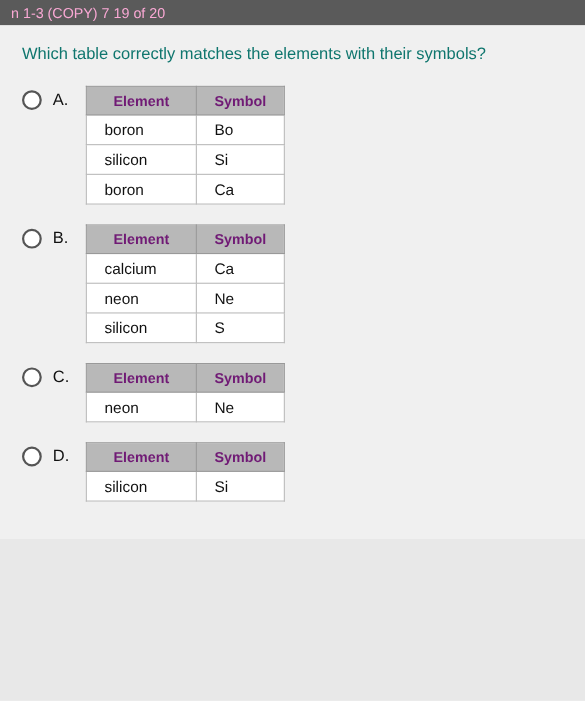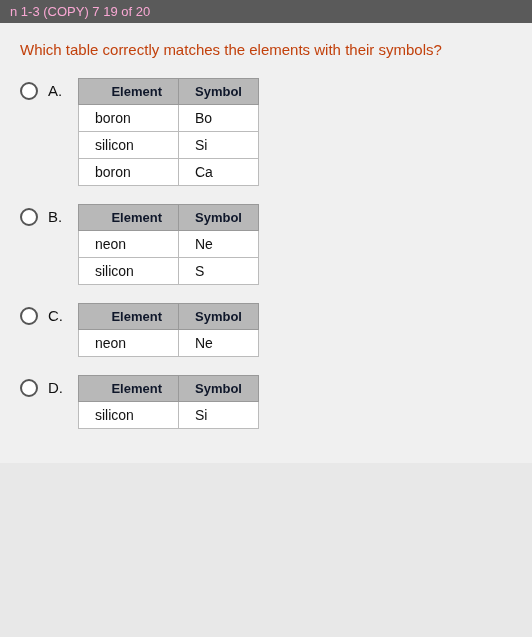--- a/index.html
+++ b/index.html
@@ -23,21 +23,21 @@
       font-size: 13px;
     }
 
     .content {
       background-color: #f0f0f0;
       padding: 16px 20px;
     }
 
     .question {
       font-size: 15px;
-      color: #c2410c;
+      color: #0f766e;
       margin-bottom: 18px;
       line-height: 1.4;
     }
 
     .option-row {
       display: flex;
       align-items: flex-start;
       margin-bottom: 18px;
     }
 
@@ -65,22 +65,22 @@
       border-collapse: collapse;
       background: white;
     }
 
     table th {
       background-color: #b8b8b8;
       font-weight: bold;
       font-size: 13px;
       padding: 5px 16px;
       border: 1px solid #999;
-      text-align: right;
-      color: #0f172a;
+      text-align: center;
+      color: #701a75;
     }
 
     table td {
       border: 1px solid #bbb;
       padding: 5px 16px;
       font-size: 14px;
       color: #111;
       background: white;
     }
 
@@ -143,20 +143,24 @@
         <div class="option-label">B.</div>
         <table>
           <thead>
             <tr>
               <th>Element</th>
               <th>Symbol</th>
             </tr>
           </thead>
           <tbody>
             <tr>
+              <td>calcium</td>
+              <td>Ca</td>
+            </tr>
+            <tr>
               <td>neon</td>
               <td>Ne</td>
             </tr>
             <tr>
               <td>silicon</td>
               <td>S</td>
             </tr>
           </tbody>
         </table>
       </div>

